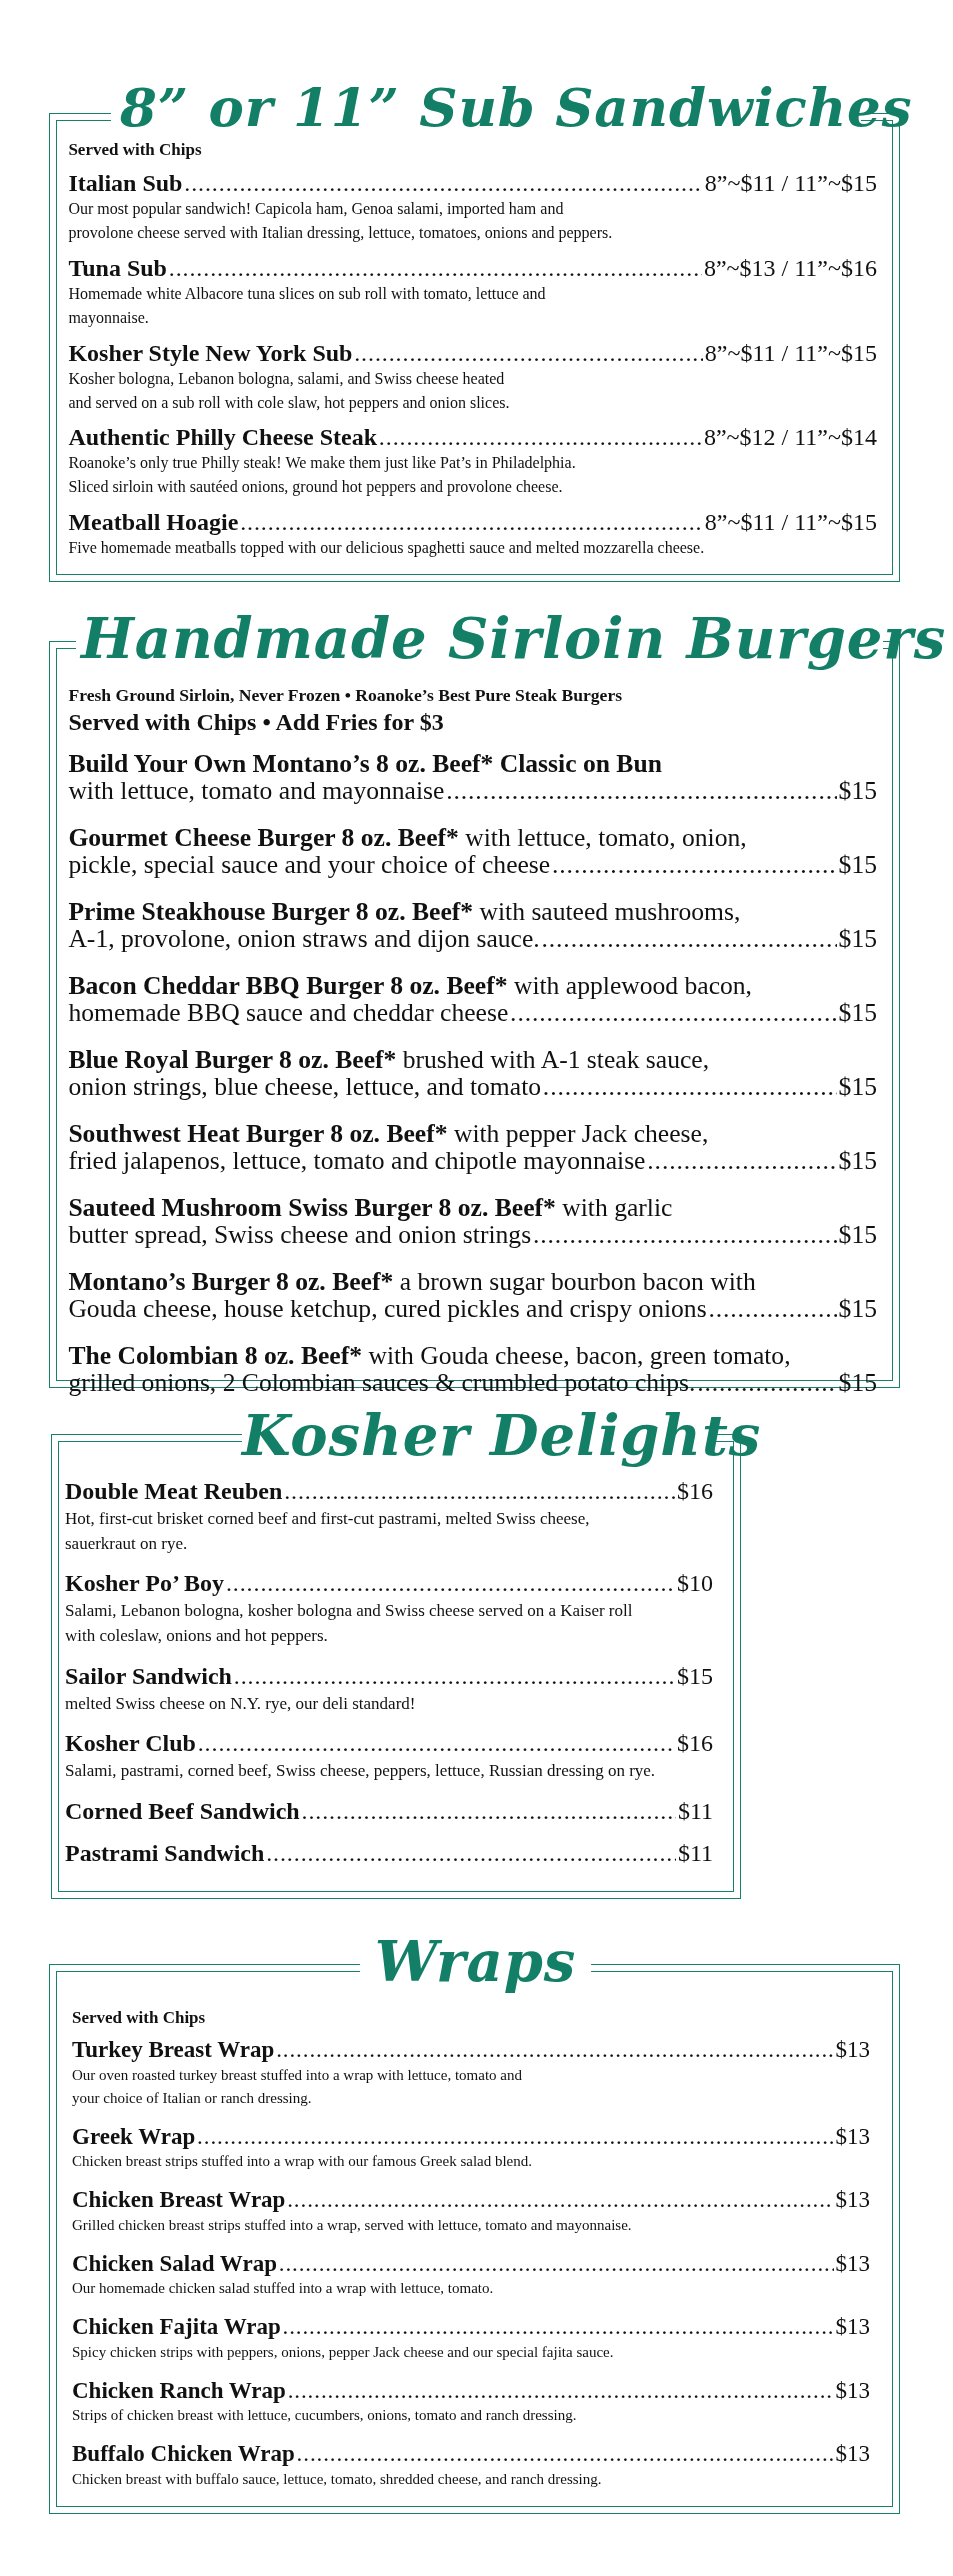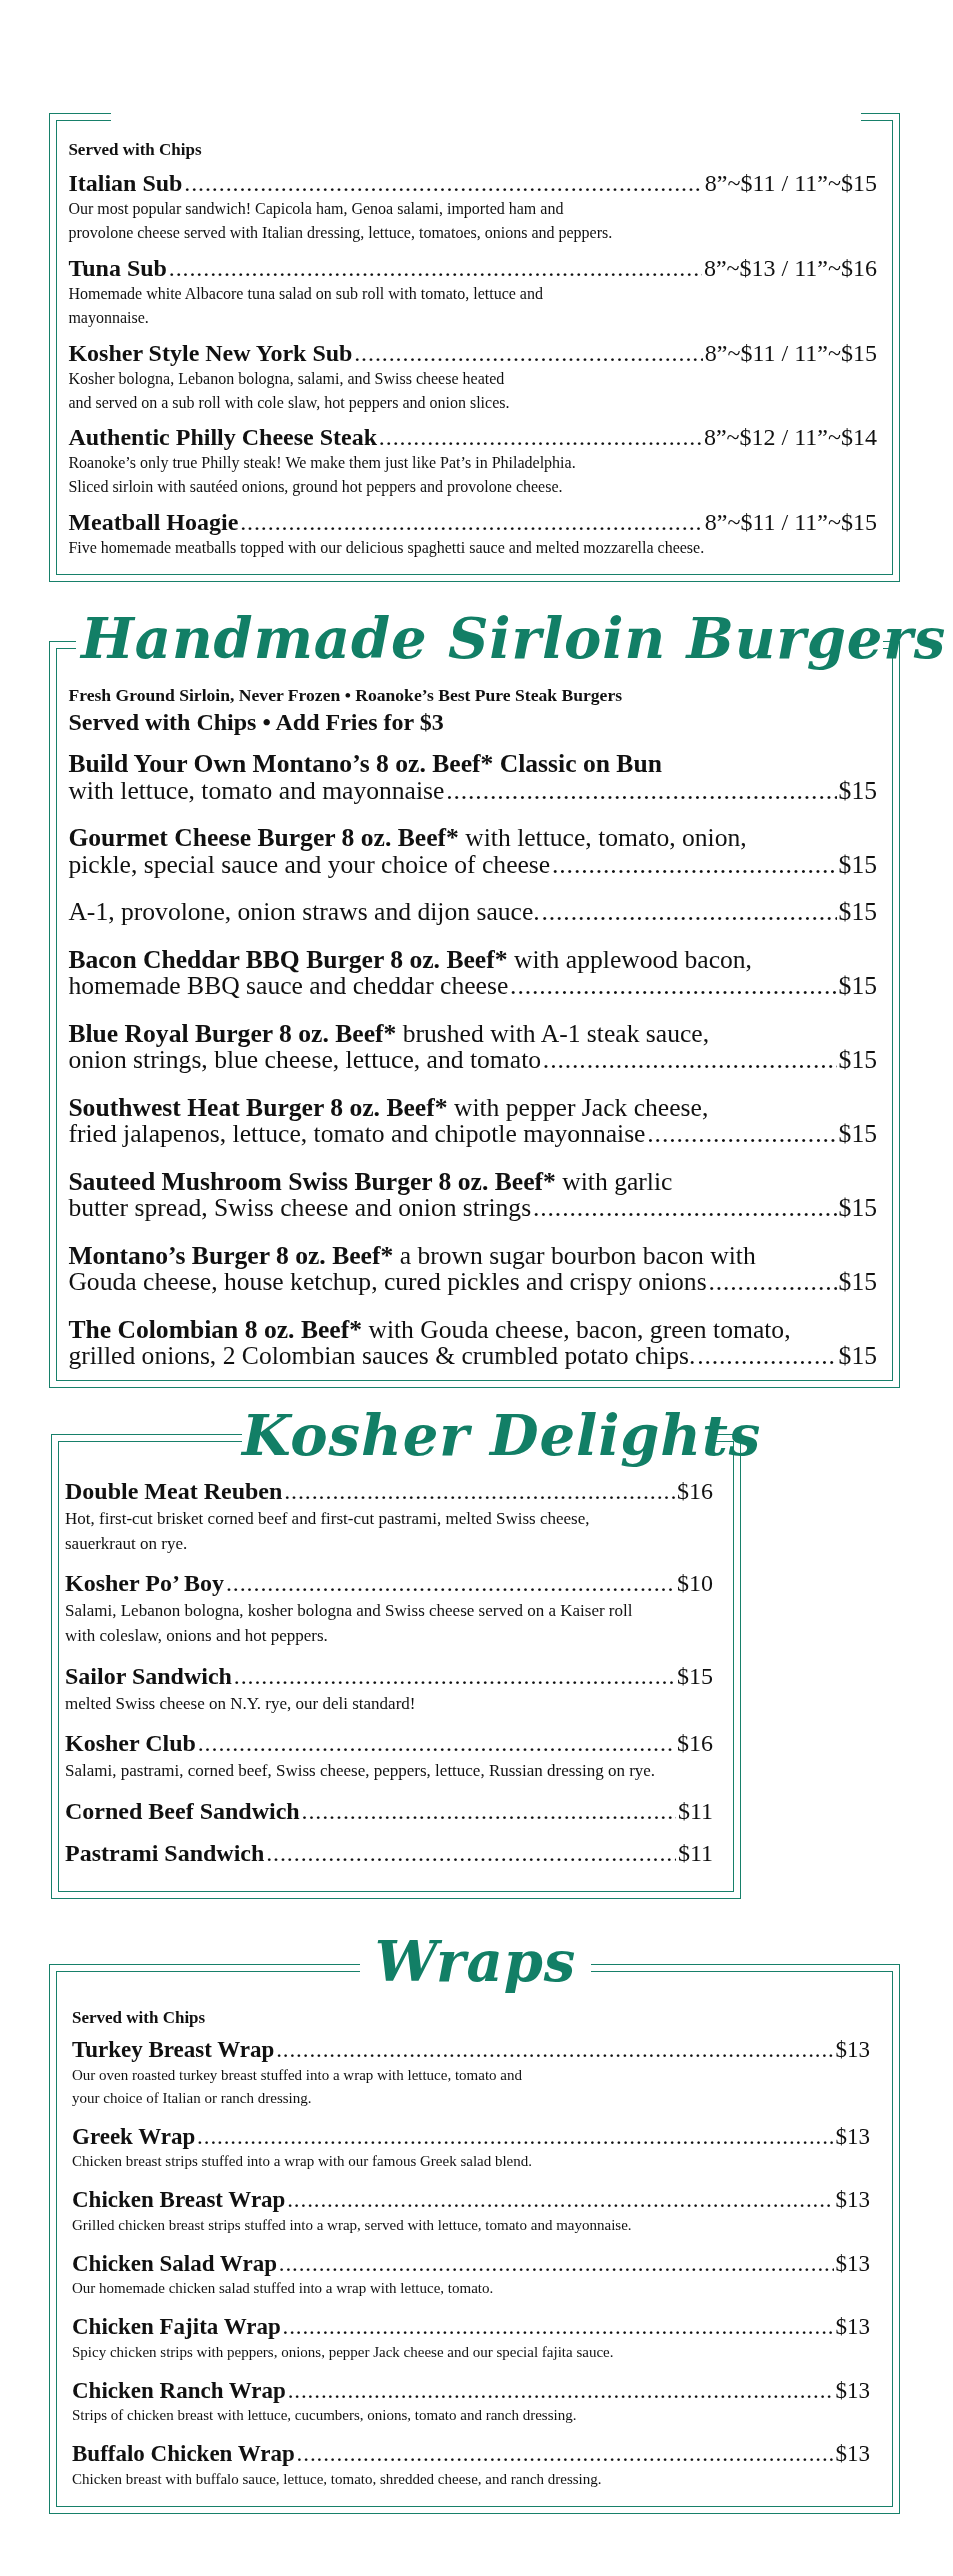--- a/index.html
+++ b/index.html
@@ -39,39 +39,40 @@
   #sec-wraps .desc { font-size:15px; line-height:23px; }
   #sec-wraps .item { margin-bottom:14px; }
 </style>
 </head>
 <body>
 
 <section class="section" id="sec-subs" style="top:113px;height:469px;">
   <div class="frame-outer"></div>
   <div class="frame-inner"></div>
   <div class="title-gap" style="left:62px;width:750px;"></div>
+  <div class="title" style="left:71px;width:732px;font-size:53px;">8” or 11” Sub Sandwiches</div>
   <div class="content" style="top:25px;">
     <div class="subtitle">Served with Chips</div>
     <div id="subs-items">
         <div class="item">
           <div class="row">
             <span class="name">Italian Sub</span>
             <span class="dots"></span>
             <span class="price">8”~$11 / 11”~$15</span>
           </div>
           <div class="desc">Our most popular sandwich! Capicola ham, Genoa salami, imported ham and</div>
           <div class="desc">provolone cheese served with Italian dressing, lettuce, tomatoes, onions and peppers.</div>
         </div>
         <div class="item">
           <div class="row">
             <span class="name">Tuna Sub</span>
             <span class="dots"></span>
             <span class="price">8”~$13 / 11”~$16</span>
           </div>
-          <div class="desc">Homemade white Albacore tuna salad on sub roll with tomato, lettuce and</div>
+          <div class="desc">Homemade white Albacore tuna slices on sub roll with tomato, lettuce and</div>
           <div class="desc">mayonnaise.</div>
         </div>
         <div class="item">
           <div class="row">
             <span class="name">Kosher Style New York Sub</span>
             <span class="dots"></span>
             <span class="price">8”~$11 / 11”~$15</span>
           </div>
           <div class="desc">Kosher bologna, Lebanon bologna, salami, and Swiss cheese heated</div>
           <div class="desc">and served on  a sub roll with cole slaw, hot peppers and onion slices.</div>
@@ -116,20 +117,21 @@
         </div>
         <div class="item">
           <div class="line line1"><span class="name">Gourmet Cheese Burger 8 oz. Beef*</span><span> with lettuce, tomato, onion,</span></div>
           <div class="line row">
             <span>pickle, special sauce and your choice of cheese</span>
             <span class="dots"></span>
             <span class="price">$15</span>
           </div>
         </div>
         <div class="item">
+          <div class="line line1"><span class="name">Prime Steakhouse Burger 8 oz. Beef*</span><span> with sauteed mushrooms,</span></div>
           <div class="line row">
             <span>A-1, provolone, onion straws and dijon sauce.</span>
             <span class="dots"></span>
             <span class="price">$15</span>
           </div>
         </div>
         <div class="item">
           <div class="line line1"><span class="name">Bacon Cheddar BBQ Burger 8 oz. Beef*</span><span> with applewood bacon,</span></div>
           <div class="line row">
             <span>homemade BBQ sauce and cheddar cheese</span>

